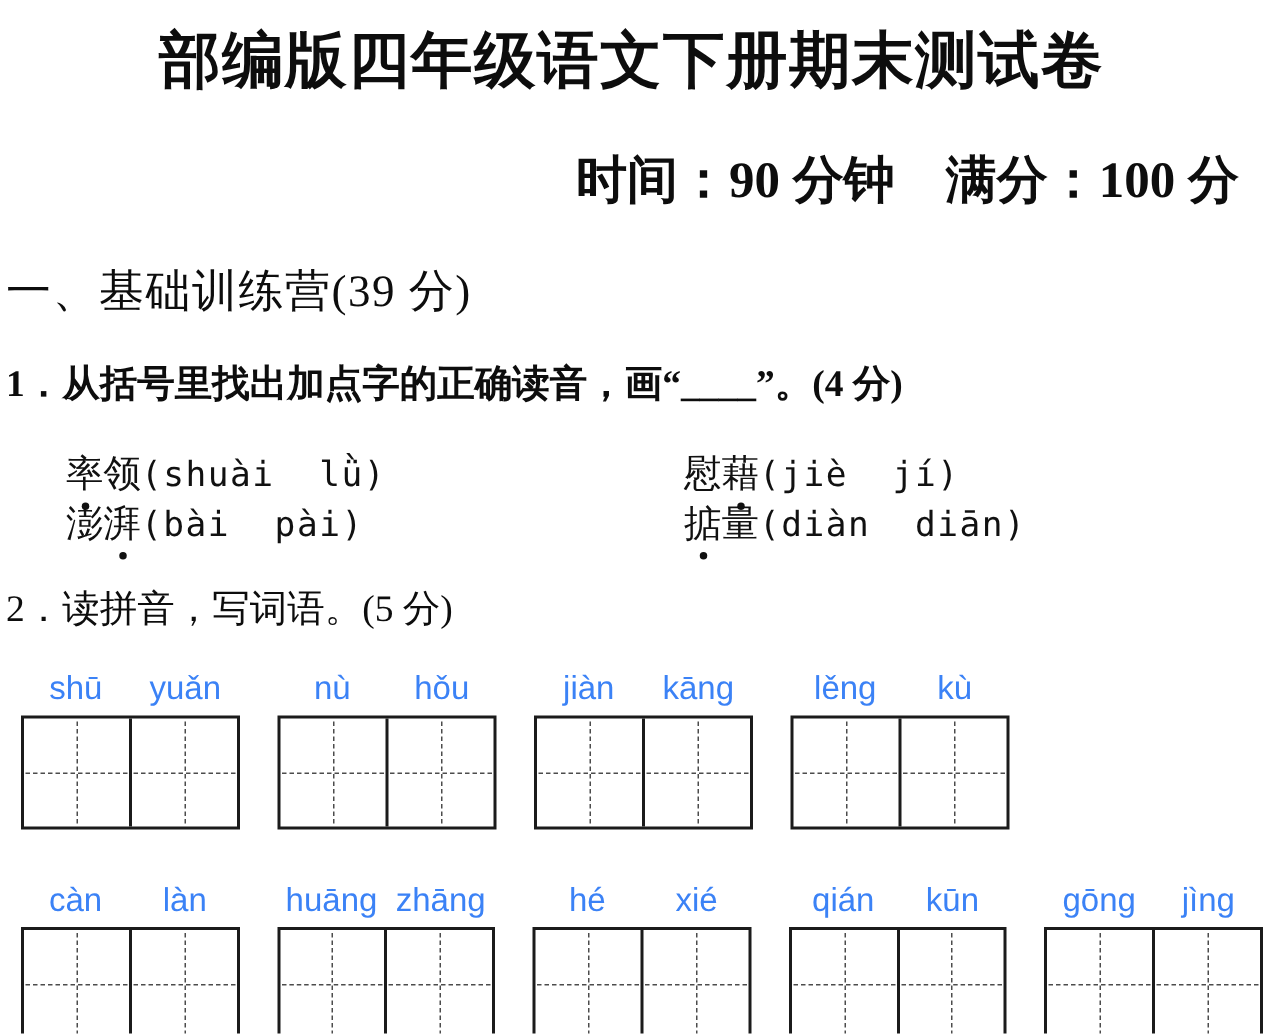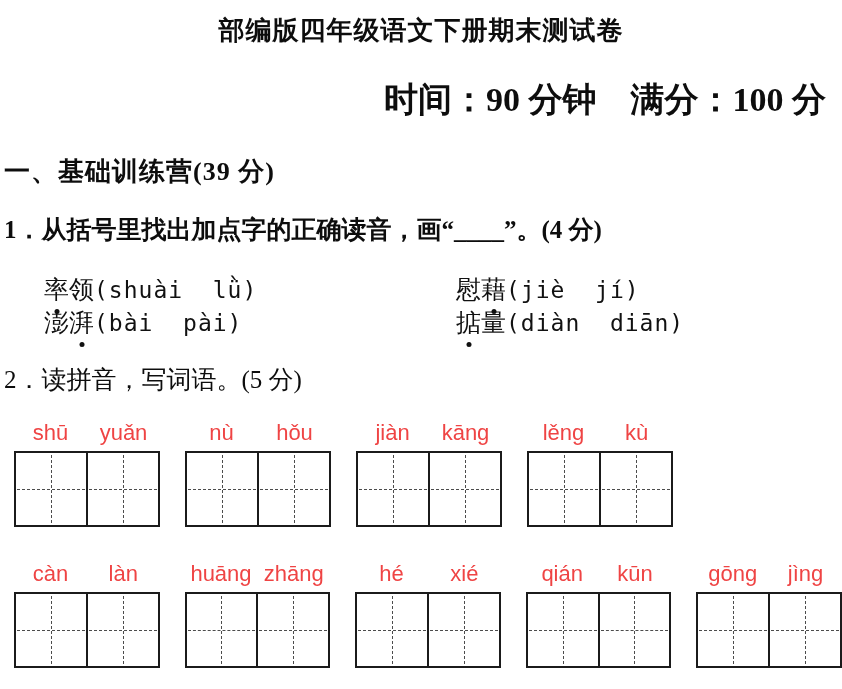--- a/index.html
+++ b/index.html
@@ -2,29 +2,29 @@
 <html><head>
 <meta charset="utf-8">
 <style>
   html,body{margin:0;padding:0;background:#ffffff;width:842px;height:689px;overflow:hidden;}
   body{font-family:"Liberation Serif", serif;color:#111;}
   .page{position:relative;width:842px;height:689px;background:#fff;}
 
   .title{
     margin-top:13px;text-align:center;
     font-family:"Liberation Sans", sans-serif;
-    font-size:26px;font-weight:700;letter-spacing:1px;color:#0d0d0d;
+    font-size:41px;font-weight:700;letter-spacing:1px;color:#0d0d0d;
   }
   .meta{
     margin:29px 16px 0 0;text-align:right;
     font-size:34px;font-weight:700;color:#0d0d0d;
   }
   .section-heading{
     margin:31px 0 0 4px;
-    font-size:26px;font-weight:700;color:#0d0d0d;letter-spacing:1px;
+    font-size:30px;font-weight:400;color:#0d0d0d;letter-spacing:1px;
   }
   .q-stem{margin:24px 0 0 4px;font-size:25px;color:#0d0d0d;}
   .q-stem.bold{font-weight:700;}
 
   .q1-grid{
     display:grid;grid-template-columns:412px auto;
     margin:27px 0 0 44px;font-size:25px;
   }
   .word-item{white-space:nowrap;}
   .hz{display:inline-block;position:relative;}
@@ -37,21 +37,21 @@
     font-size:23px;white-space:pre;letter-spacing:1px;
   }
 
   .pin-row{display:flex;margin:24px 0 0 14px;}
   .pin-row.second{margin-top:34px;}
   .group{width:146px;margin-right:25px;}
   .group:last-child{margin-right:0;}
   .plabel{
     display:flex;margin-bottom:5px;
     font-family:"Liberation Sans", sans-serif;
-    font-size:22px;color:#ef4444;
+    font-size:22px;color:#3b82f6;
   }
   .plabel span{flex:1;text-align:center;white-space:nowrap;}
   .boxes{display:flex;height:72px;border:2px solid #1b1b1b;background:#fff;}
   .cell{flex:1;position:relative;}
   .cell + .cell{border-left:2px solid #1b1b1b;}
   .cell::before{
     content:"";position:absolute;left:50%;top:2px;bottom:2px;
     border-left:1px dashed #4c4c4c;
   }
   .cell::after{

